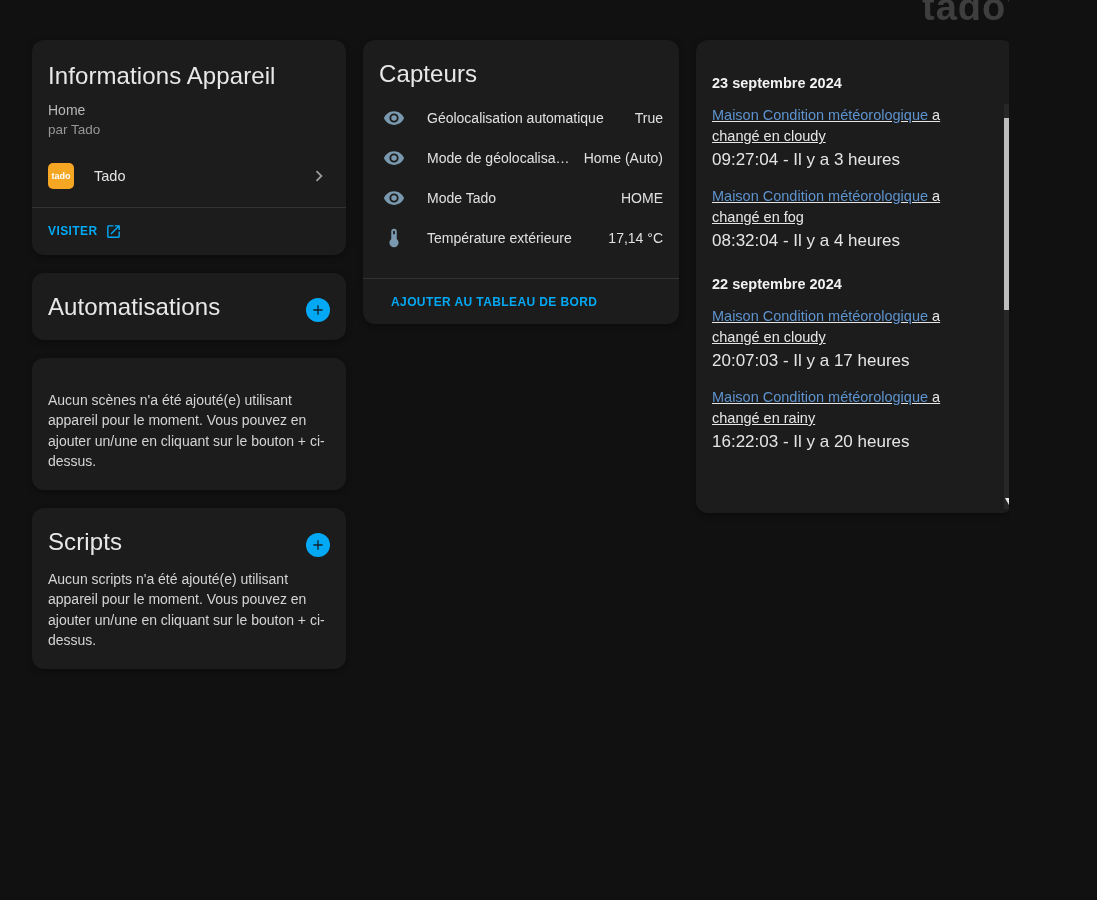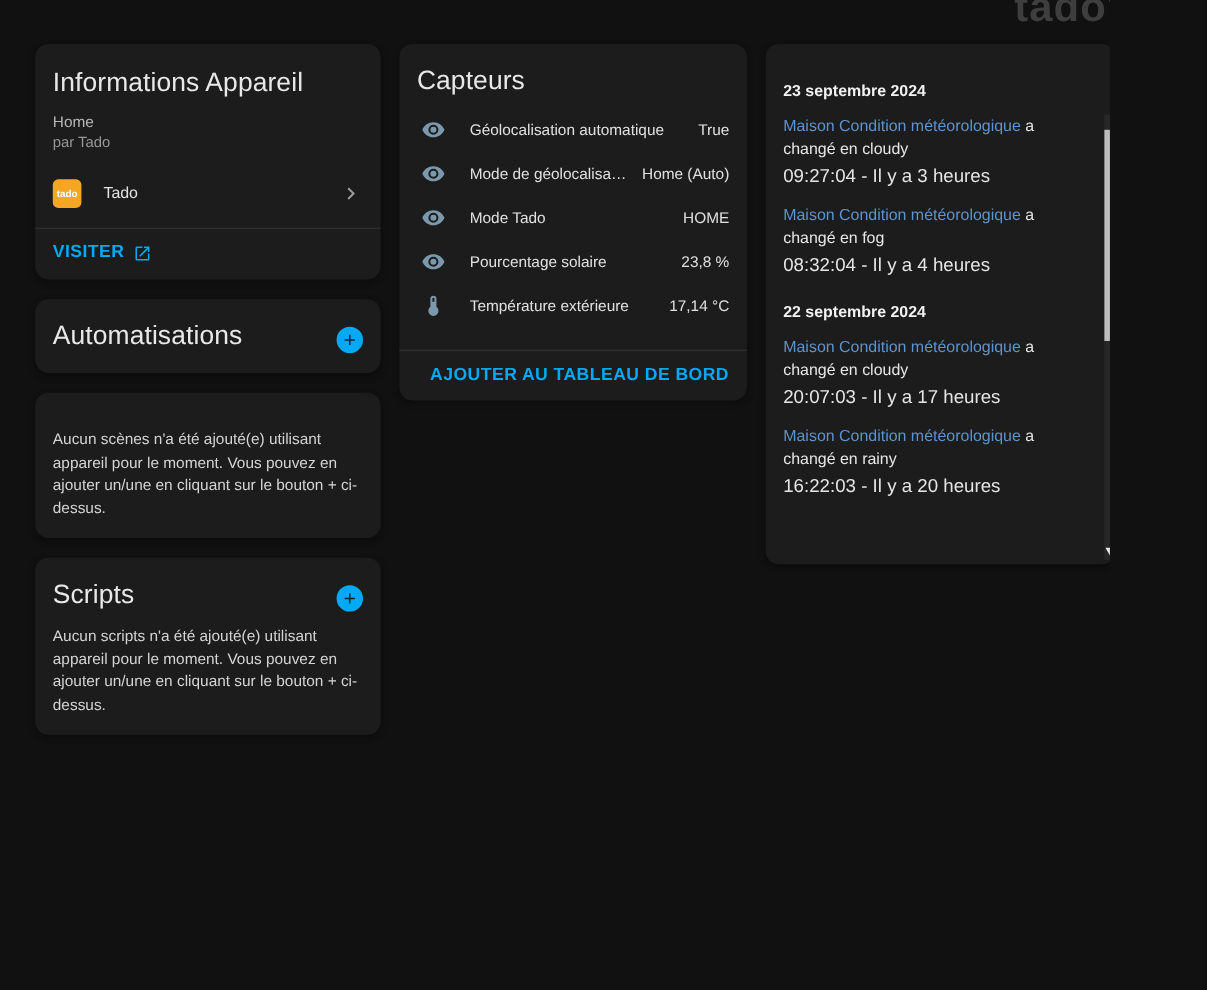--- a/index.html
+++ b/index.html
@@ -79,21 +79,21 @@
   .integration-name { margin-left: 20px; font-size: 14.5px; color: #e3e3e3; }
   .chevron { margin-left: auto; color: #9b9b9b; display: flex; }
   .chevron svg { width: 22px; height: 22px; fill: currentColor; }
   .divider { height: 1px; background: var(--divider, #333333); margin-top: 10px; }
   .card-actions { padding: 13px 16px; }
   .action-link {
     display: inline-flex;
     align-items: center;
     gap: 8px;
     color: var(--accent, #03a9f4);
-    font-size: 16px;
+    font-size: 12px;
     font-weight: bold;
     letter-spacing: .4px;
     text-decoration: none;
     cursor: pointer;
     background: none; border: none; padding: 0;
     font-family: inherit;
   }
   .action-link svg { width: 17px; height: 17px; fill: currentColor; }
 
   
@@ -160,21 +160,21 @@
   }
   .journal-card .card-title { padding: 0 16px; }
   .journal-list { margin-top: 2px; padding-right: 16px; }
   .log-date {
     font-size: 14.5px;
     font-weight: bold;
     color: #f2f2f2;
     padding: 15px 16px 8px;
   }
   .log-entry { padding: 6px 16px 10px; }
-  .log-message { font-size: 14.5px; line-height: 21px; color: #e6e6e6; }
+  .log-message { font-size: 14.5px; line-height: 21px; color: #e6e6e6; text-decoration: underline; }
   .entity-link { color: var(--entity-link, #5d93ce); text-decoration: none; cursor: pointer; }
   .log-time { margin-top: 3px; font-size: 17px; color: #e5e5e5; }
 
   .scrollbar {
     position: absolute;
     top: 64px;
     bottom: 4px;
     right: 1px;
     width: 9px;
     background: #272727;
@@ -294,30 +294,20 @@
     <span class="sensor-icon">
       <svg viewBox="0 0 24 24">
                   <path d="M12,9A3,3 0 0,0 9,12A3,3 0 0,0 12,15A3,3 0 0,0 15,12A3,3 0 0,0 12,9M12,17A5,5 0 0,1 7,12A5,5 0 0,1 12,7A5,5 0 0,1 17,12A5,5 0 0,1 12,17M12,4.5C7,4.5 2.73,7.61 1,12C2.73,16.39 7,19.5 12,19.5C17,19.5 21.27,16.39 23,12C21.27,7.61 17,4.5 12,4.5Z"></path>
                 </svg>
     </span>
 
     <span class="sensor-label">Mode Tado</span>
     <span class="sensor-value">HOME</span>
   </div>
             <div class="sensor-row">
-    <span class="sensor-icon">
-      <svg viewBox="0 0 24 24">
-                  <path d="M12,9A3,3 0 0,0 9,12A3,3 0 0,0 12,15A3,3 0 0,0 15,12A3,3 0 0,0 12,9M12,17A5,5 0 0,1 7,12A5,5 0 0,1 12,7A5,5 0 0,1 17,12A5,5 0 0,1 12,17M12,4.5C7,4.5 2.73,7.61 1,12C2.73,16.39 7,19.5 12,19.5C17,19.5 21.27,16.39 23,12C21.27,7.61 17,4.5 12,4.5Z"></path>
-                </svg>
-    </span>
-
-    <span class="sensor-label">Pourcentage solaire</span>
-    <span class="sensor-value">23,8 %</span>
-  </div>
-            <div class="sensor-row">
 
     <span class="sensor-icon">
       <svg viewBox="0 0 24 24">
                   <path d="M15,13V5A3,3 0 0,0 9,5V13A5,5 0 1,0 15,13M12,4A1,1 0 0,1 13,5V8H11V5A1,1 0 0,1 12,4Z"></path>
                 </svg>
     </span>
     <span class="sensor-label">Température extérieure</span>
     <span class="sensor-value">17,14 °C</span>
   </div>
           </div>

